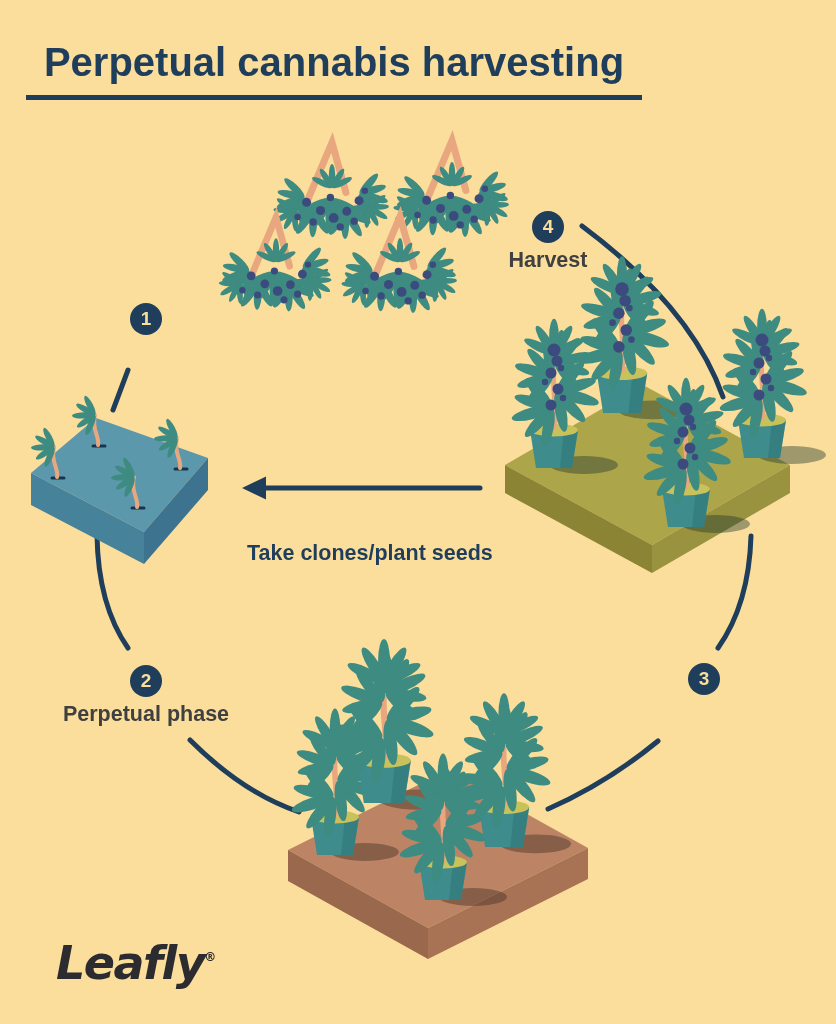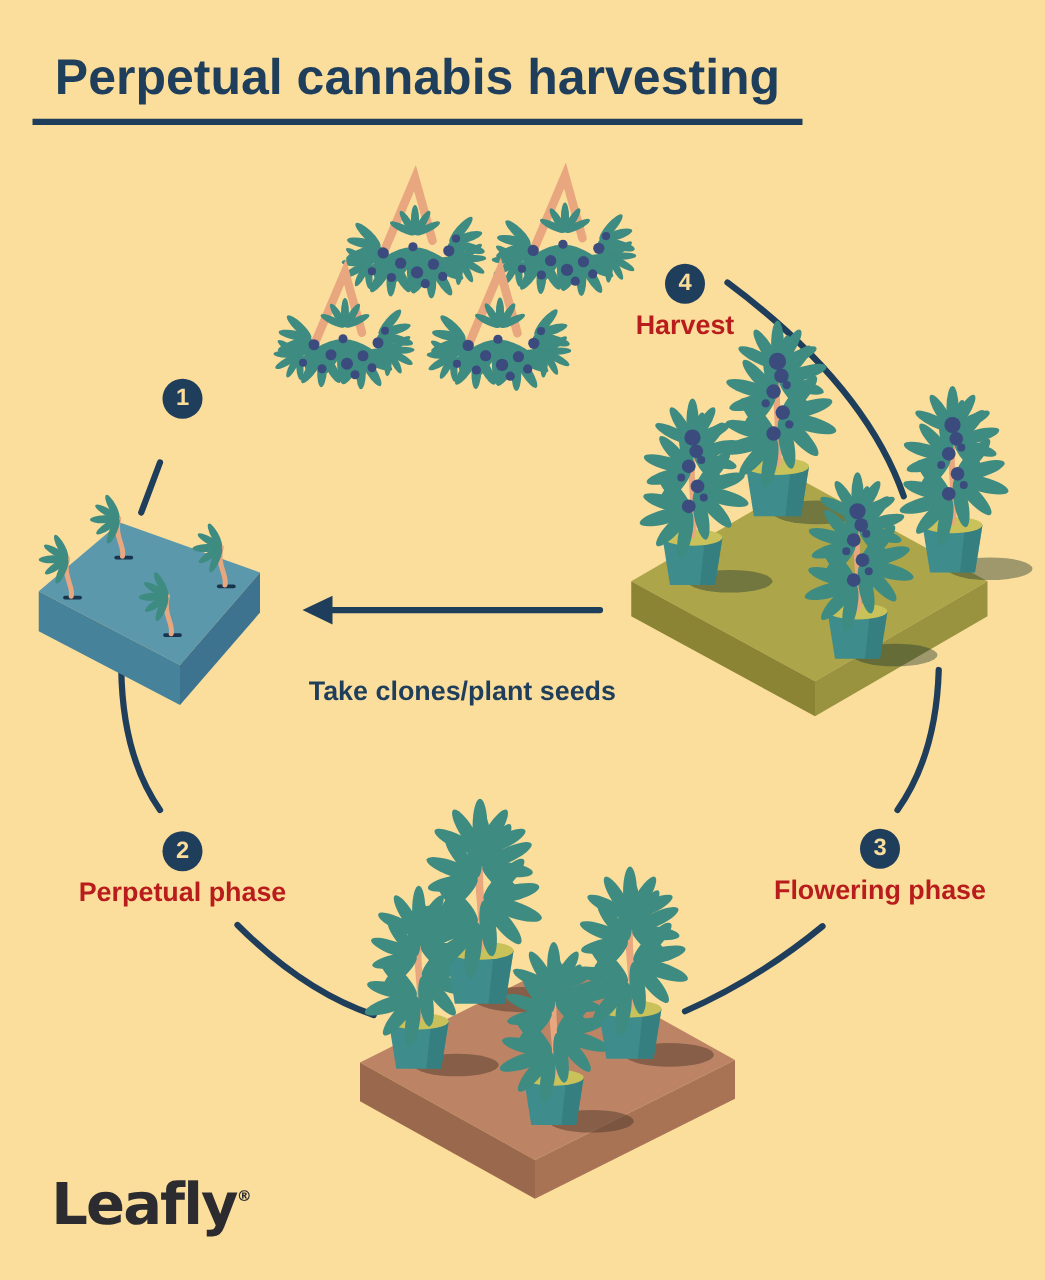--- a/index.html
+++ b/index.html
@@ -22,40 +22,41 @@
   
   .step{position:absolute;text-align:center;}
   .badge{
     width:32px;height:32px;border-radius:50%;
     background:#1F3E5B;color:#FBDE9B;
     font-weight:bold;font-size:19px;line-height:32px;
     margin:0 auto;
   }
   .step-label{
     margin-top:5px;
-    font-weight:bold;font-size:21.5px;color:#b91c1c;
+    font-weight:bold;font-size:21.5px;color:#404040;
     white-space:nowrap;
   }
   #step1{left:36px;top:303px;width:220px;}
   #step2{left:26px;top:665px;width:240px;}
   #step3{left:584px;top:663px;width:240px;}
   #step4{left:448px;top:211px;width:200px;}
   
   .cycle-note{
     position:absolute;left:247px;top:501px;
     font-weight:bold;font-size:21.5px;line-height:27px;color:#1F3E5B;
     white-space:nowrap;
     margin-top:39px;
   }
   
   .logo{
-    position:absolute;left:41px;top:936px;
+    position:absolute;left:56px;top:936px;
     font-size:46px;font-weight:800;color:#2B2B30;
     letter-spacing:-1.5px;
     font-family:"DejaVu Sans","Liberation Sans",sans-serif;
+    font-style:italic;
   }
   .logo sup{font-size:12px;letter-spacing:0;vertical-align:18px;}
   svg{display:block;}
 </style>
 </head>
 <body>
 
 <svg class="abs" style="left:0;top:0;" width="836" height="1024" viewBox="0 0 836 1024">
   <defs>
 
@@ -209,21 +210,20 @@
   <div class="badge">1</div>
 </div>
 
 <div class="step" id="step2">
   <div class="badge">2</div>
   <div class="step-label">Perpetual phase</div>
 </div>
 
 <div class="step" id="step3">
   <div class="badge">3</div>
-  <div class="step-label">Flowering phase</div>
 </div>
 
 <div class="step" id="step4">
   <div class="badge">4</div>
   <div class="step-label">Harvest</div>
 </div>
 
 <div class="cycle-note">
   <div>Take clones/plant seeds</div>
 </div>

